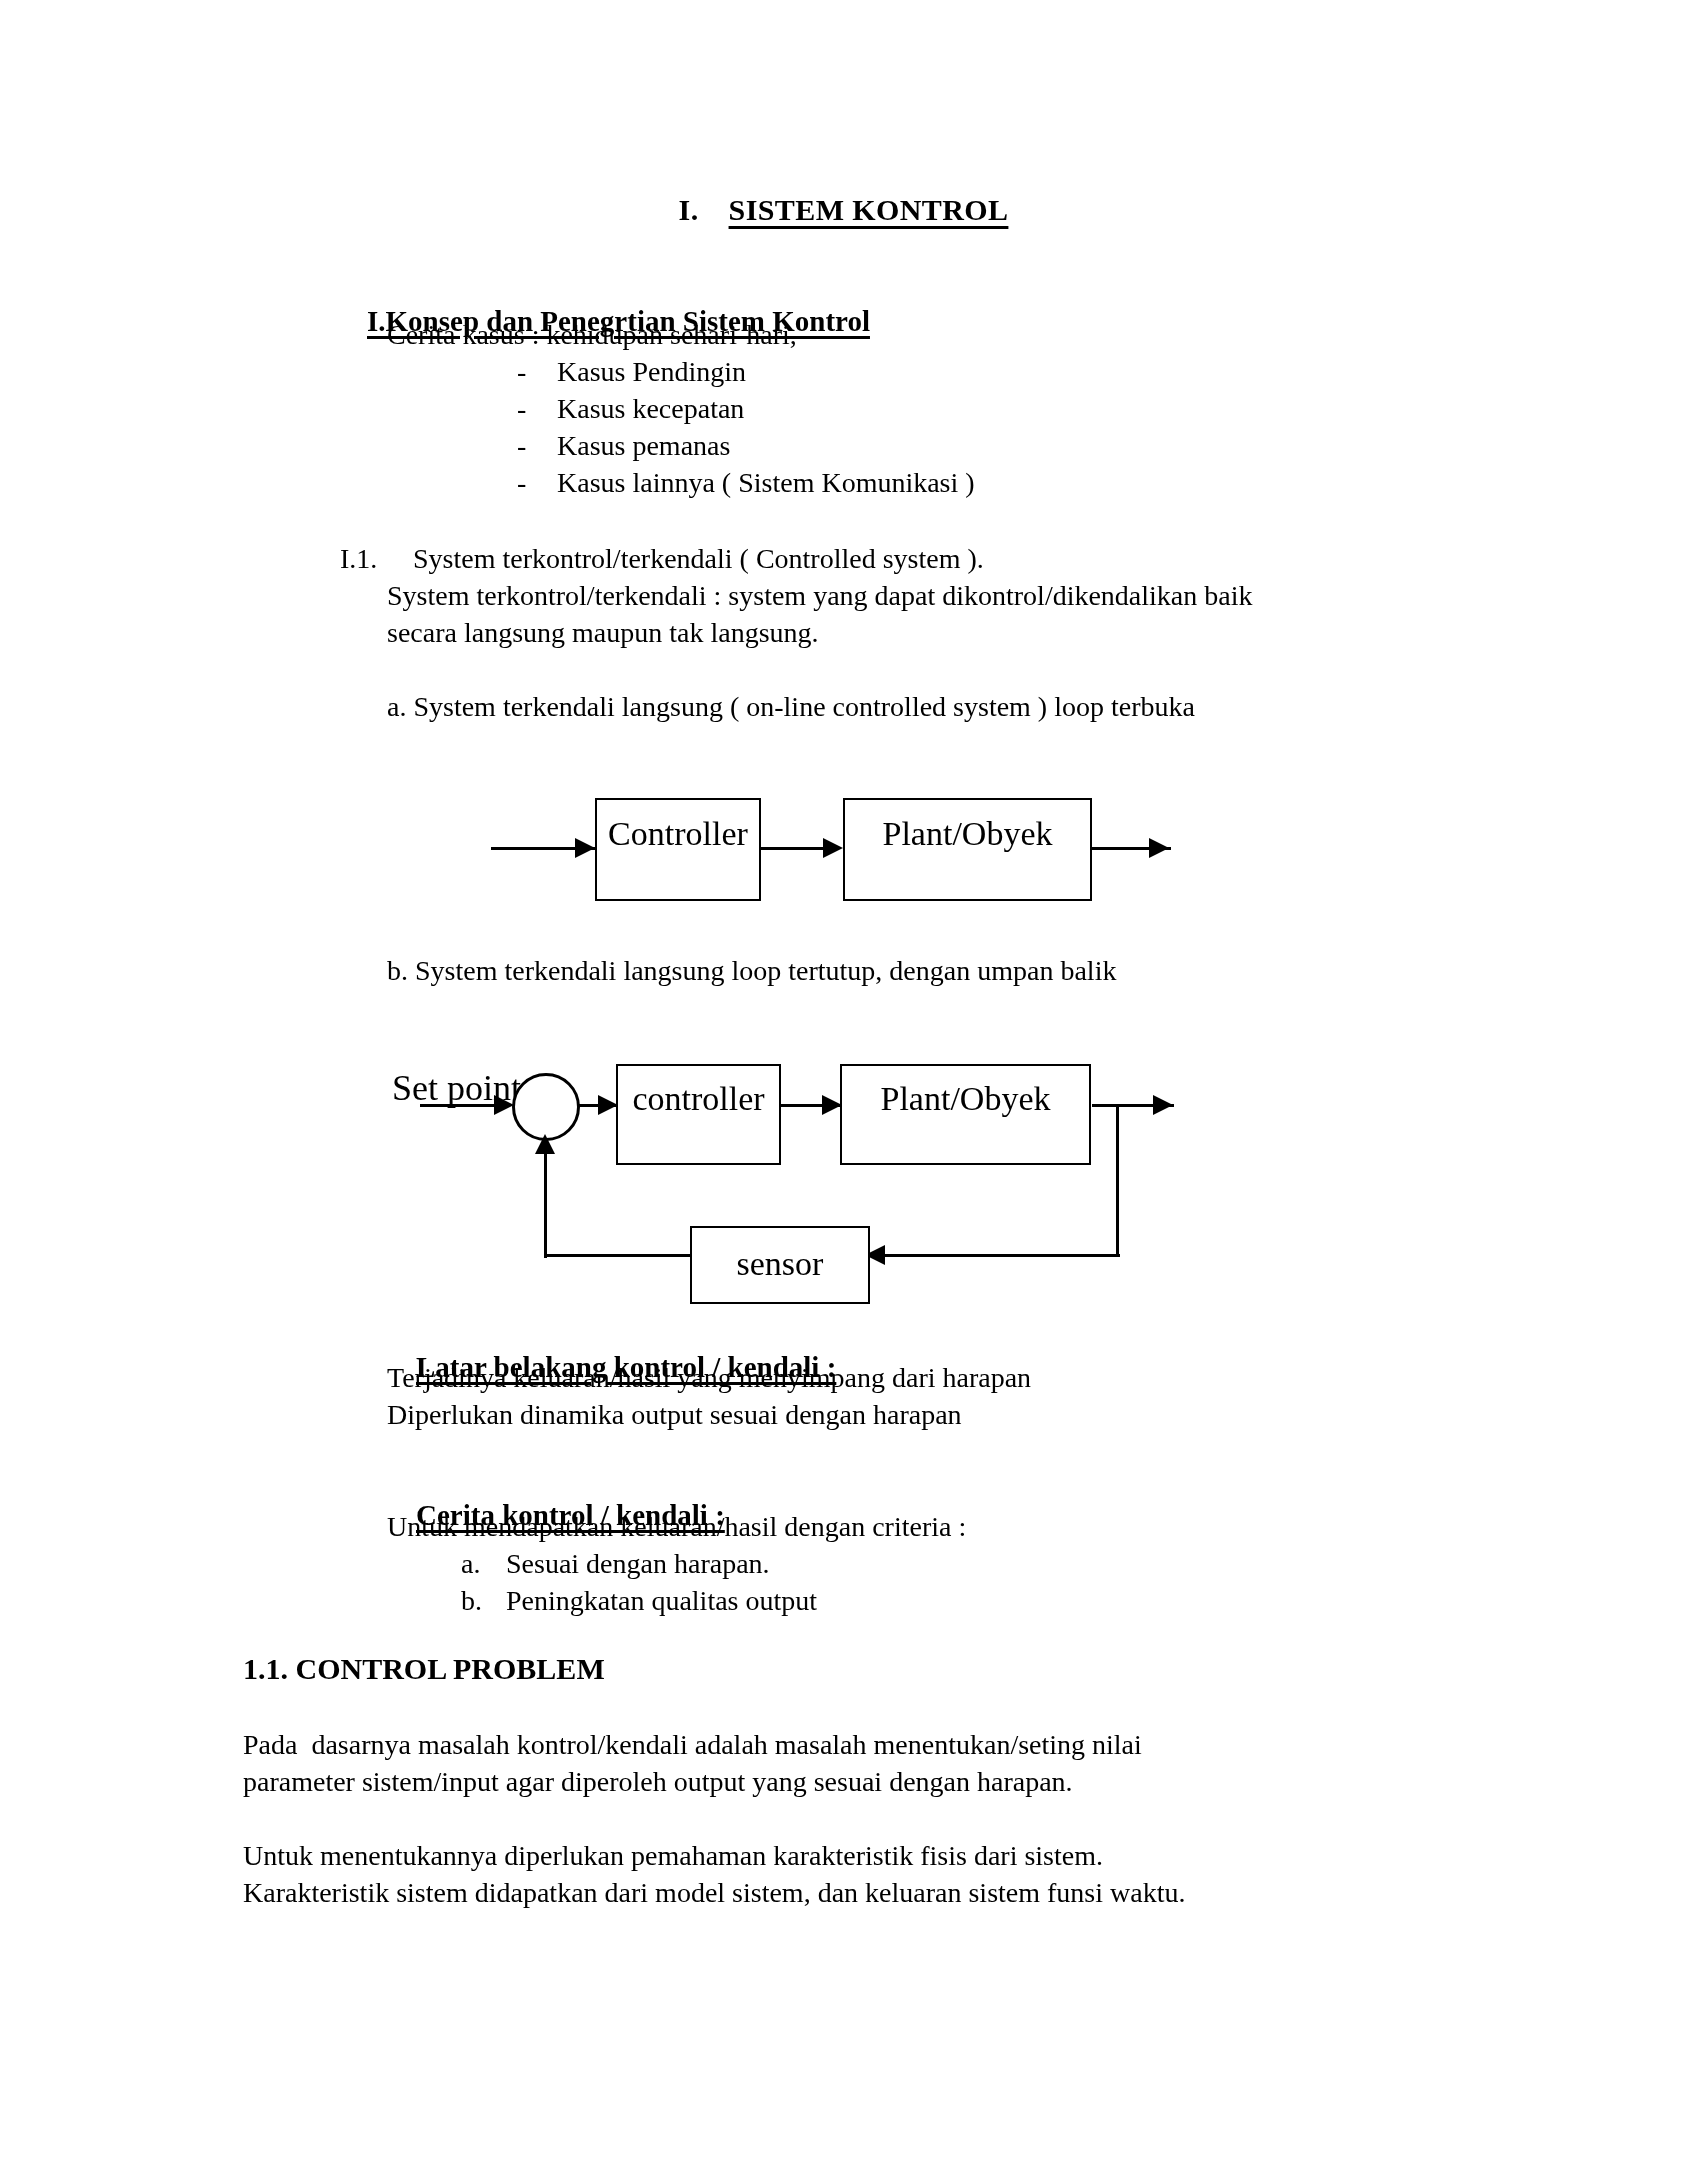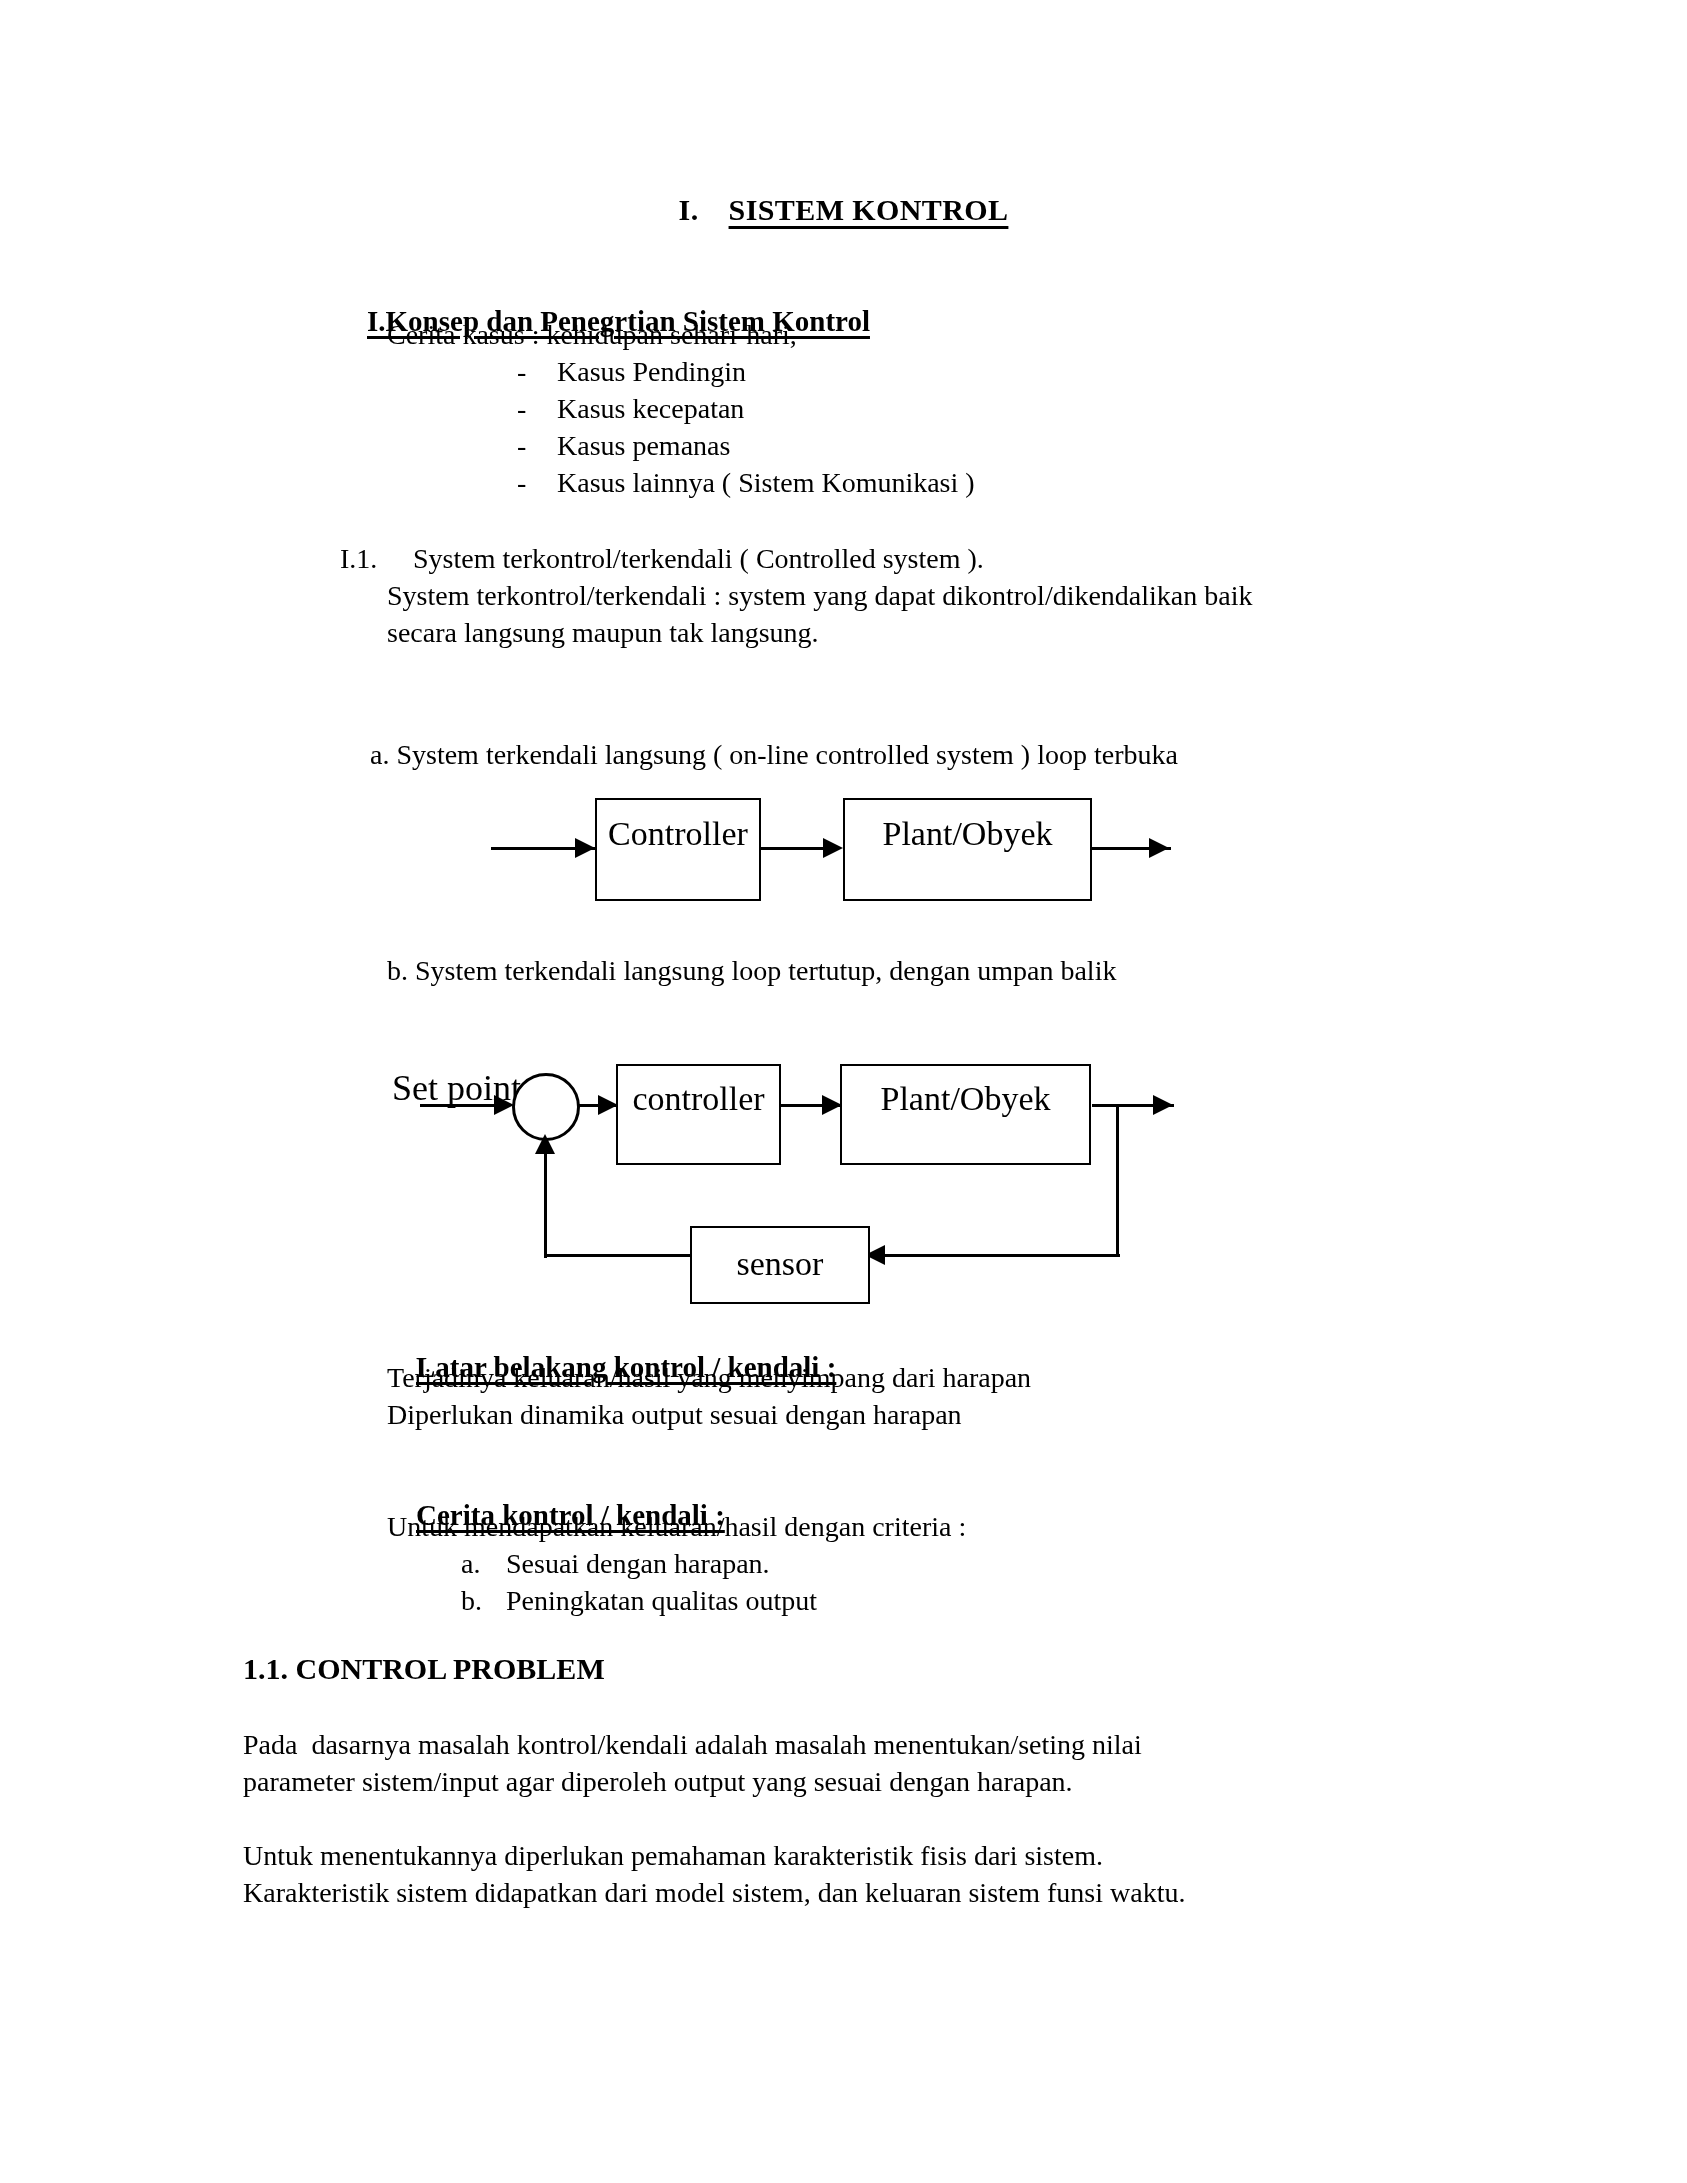--- a/index.html
+++ b/index.html
@@ -153,21 +153,21 @@
     <span class="lb" style="left:40px;">Kasus lainnya ( Sistem Komunikasi )</span>
   </div>
 
   <div class="row" style="left:340px; top:540px; width:1153px;">
     <span class="mk">I.1.</span>
     <span class="lb" style="left:73px;">System terkontrol/terkendali ( Controlled system ).</span>
   </div>
   <div class="tx" style="left:387px; top:577px;">System terkontrol/terkendali : system yang dapat dikontrol/dikendalikan baik</div>
   <div class="tx" style="left:387px; top:614px;">secara langsung maupun tak langsung.</div>
 
-  <div class="tx" style="left:370px; top:688px;margin-top:48px;">a. System terkendali langsung ( on-line controlled system ) loop terbuka</div>
+  <div class="tx" style="left:387px; top:688px;">a. System terkendali langsung ( on-line controlled system ) loop terbuka</div>
 
   <div class="dgm">
 
     <div class="ln hln" style="left:491px; top:847px; width:104px;"></div>
     <div class="ah ah-r" style="left:575px; top:838px;"></div>
 
     <div class="bx" style="left:595px; top:798px; width:166px; height:103px;">
       <div class="bxlabel" style="top:19px;">Controller</div>
     </div>
 

